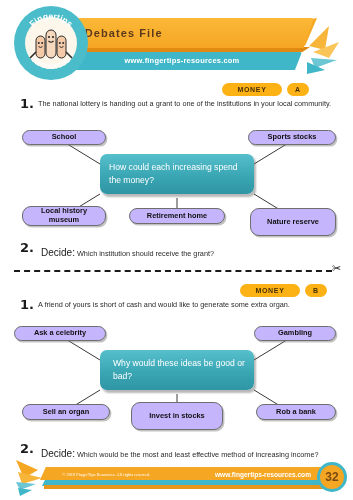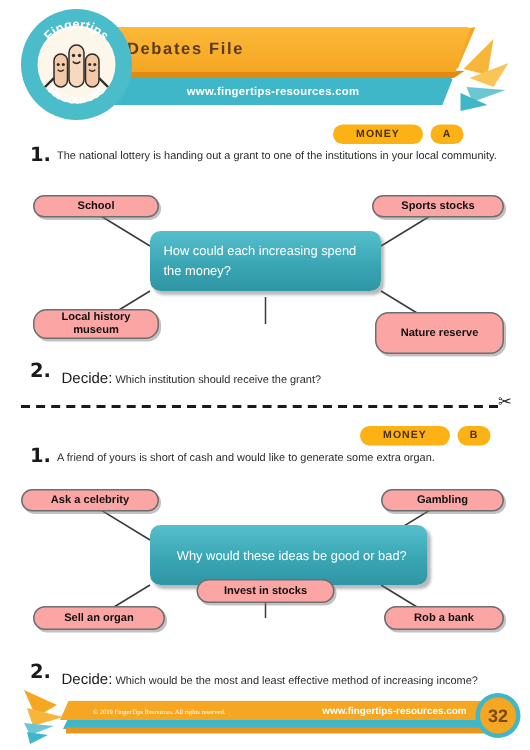--- a/index.html
+++ b/index.html
@@ -77,21 +77,21 @@
   }
   .decide-label { font-weight: normal; font-size: 10px; color: #1a1a1a; }
   .decide-q { font-size: 7.3px; color: #2b2b2b; }
 
   
   .map { position: absolute; left: 0; width: 353px; }
   .map svg.lines { position: absolute; left: 0; top: 0; }
 
   .node {
     position: absolute;
-    background: #fca5a5;
+    background: #c4b5fd;
     border: 1.1px solid #6e6e6e;
     border-radius: 9px;
     box-shadow: 1.4px 1.6px 0 rgba(120,120,120,0.45);
     display: flex; align-items: center; justify-content: center;
     text-align: center;
     font-size: 7.4px; font-weight: bold; color: #111;
     line-height: 1.15;
     padding: 2px 3px;
   }
   .center-node {
@@ -226,20 +226,21 @@
       <line x1="177" y1="94" x2="177" y2="76" stroke="#3a3a3a" stroke-width="1"></line>
       <line x1="290" y1="94" x2="254" y2="72" stroke="#3a3a3a" stroke-width="1"></line>
     </svg>
 
     <div class="node" style="left:22px; top:8px; width:84px; height:15px;">School</div>
     <div class="node" style="left:248px; top:8px; width:88px; height:15px;">Sports stocks</div>
 
     <div class="center-node" style="left:100px; top:32px; width:154px; height:40px;">How could each increasing spend the money?</div>
 
     <div class="node" style="left:22px; top:84px; width:84px; height:20px;">Local history museum</div>
+    <div class="node" style="left:129px; top:86px; width:96px; height:16px;">Retirement home</div>
     <div class="node" style="left:250px; top:86px; width:86px; height:28px;">Nature reserve</div>
   </div>
 
   <div class="qnum" style="left:20px; top:240px;">2.</div>
   <div class="qtext" style="left:41px; top:245px; width:300px;"><span class="decide-label">Decide:</span> <span class="decide-q">Which institution should receive the grant?</span></div>
 
   <div class="cutline" style="top:270px; width:318px;"></div>
   <div class="scissors" style="left:332px; top:263px;">✂</div>
 
   <div class="badge-row" style="left:240px; top:279px;">
@@ -254,24 +255,24 @@
       <line x1="64" y1="20" x2="100" y2="42" stroke="#3a3a3a" stroke-width="1"></line>
       <line x1="290" y1="20" x2="254" y2="42" stroke="#3a3a3a" stroke-width="1"></line>
       <line x1="64" y1="94" x2="100" y2="72" stroke="#3a3a3a" stroke-width="1"></line>
       <line x1="177" y1="94" x2="177" y2="76" stroke="#3a3a3a" stroke-width="1"></line>
       <line x1="290" y1="94" x2="254" y2="72" stroke="#3a3a3a" stroke-width="1"></line>
     </svg>
 
     <div class="node" style="left:14px; top:8px; width:92px; height:15px;">Ask a celebrity</div>
     <div class="node" style="left:254px; top:8px; width:82px; height:15px;">Gambling</div>
 
-    <div class="center-node" style="left:100px; top:32px; width:185px; height:40px; justify-content:center;padding-left:13px;">Why would these ideas be good or bad?</div>
+    <div class="center-node" style="left:100px; top:32px; width:154px; height:40px; justify-content:center;padding-left:13px;">Why would these ideas be good or bad?</div>
 
     <div class="node" style="left:22px; top:86px; width:88px; height:16px;">Sell an organ</div>
-    <div class="node" style="left:131px; top:68px; width:92px; height:16px;text-align:center;">Invest in stocks</div>
+    <div class="node" style="left:131px; top:84px; width:92px; height:28px;text-align:center;">Invest in stocks</div>
     <div class="node" style="left:256px; top:86px; width:80px; height:16px;">Rob a bank</div>
   </div>
 
   <div class="qnum" style="left:20px; top:441px;">2.</div>
   <div class="qtext" style="left:41px; top:446px; width:302px;"><span class="decide-label">Decide:</span> <span class="decide-q">Which would be the most and least effective method of increasing income?</span></div>
 
   <div class="footer">
     <div class="footer-burst">
       <svg width="44" height="40" viewBox="0 0 44 40">
         <polygon points="2,2 24,12 10,20" fill="#f5a623"></polygon>

